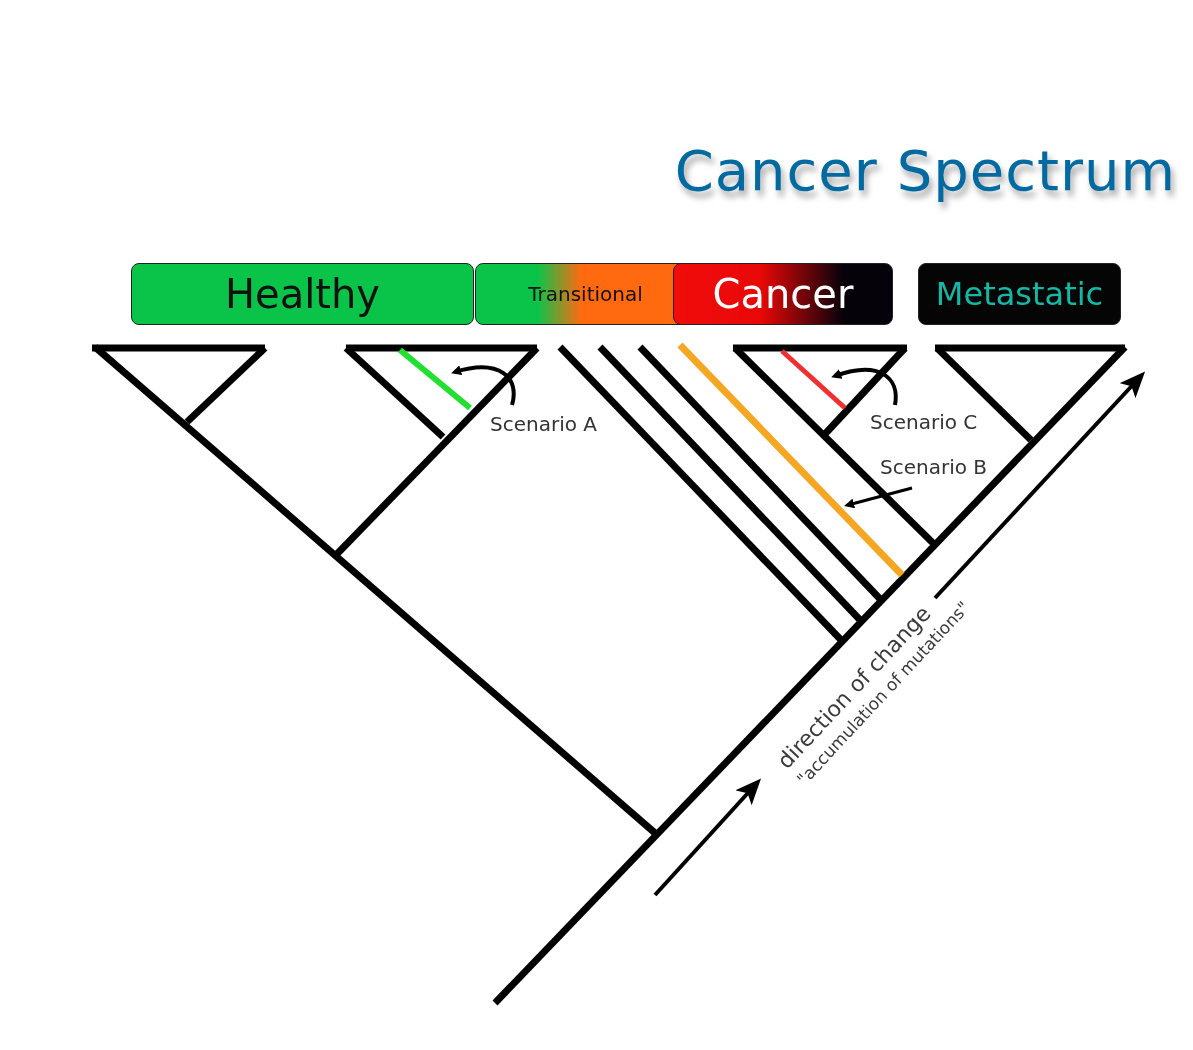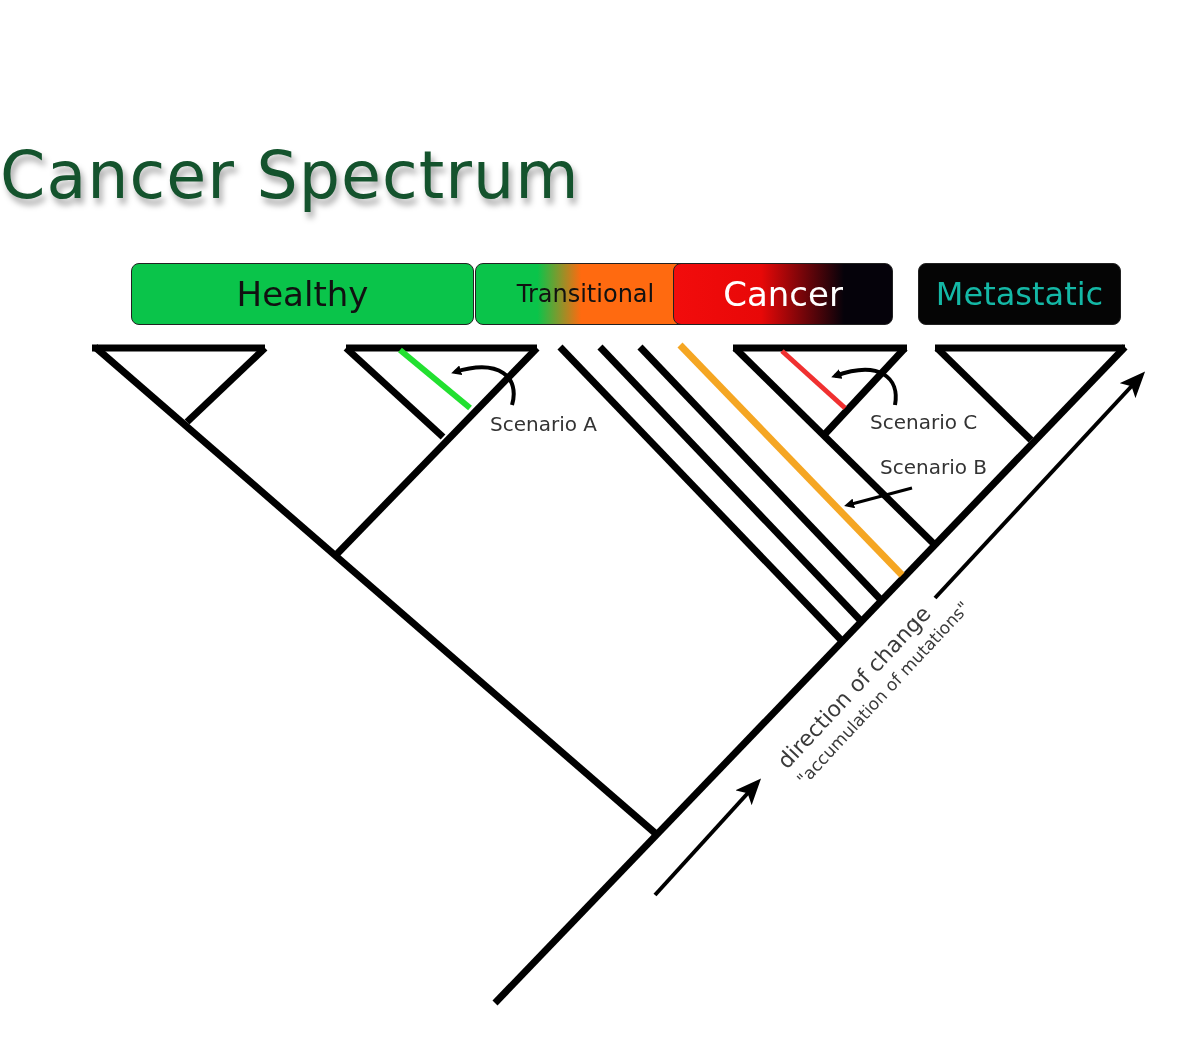--- a/index.html
+++ b/index.html
@@ -1,26 +1,26 @@
 <!DOCTYPE html>
 <html><head>
 <meta charset="utf-8">
 <style>
   html, body { margin: 0; padding: 0; background: #ffffff; }
   body { width: 1193px; height: 1050px; position: relative; overflow: hidden; font-family: "DejaVu Sans", sans-serif; }
   .title {
-    position: absolute; left: 0; width: 1176px; top: 138px; text-align: left;
-    font-family: "DejaVu Sans", sans-serif; font-size: 65px; color: #14532d;
+    position: absolute; left: 0; width: 1176px; top: 138px; text-align: right;
+    font-family: "DejaVu Sans", sans-serif; font-size: 56px; color: #0369a1;
     text-shadow: 3px 6px 6px rgba(0,0,0,0.35); letter-spacing: 1px;
   }
   .stage { position: absolute; top: 263px; height: 62px; border: 1.5px solid #222; border-radius: 8px;
     box-sizing: border-box; display: flex; align-items: center; justify-content: center;
-    font-family: "DejaVu Sans", sans-serif; font-size: 34px; }
+    font-family: "DejaVu Sans", sans-serif; font-size: 40px; }
   .stage.healthy { left: 131px; width: 343px; background: #0ac44a; color: #111; }
-  .stage.transitional { left: 475px; width: 221px; background: linear-gradient(90deg, #0ac44a 0%, #0ac44a 28%, #ff6a10 48%, #ff6a10 100%); color: #111; font-size: 24px; }
+  .stage.transitional { left: 475px; width: 221px; background: linear-gradient(90deg, #0ac44a 0%, #0ac44a 28%, #ff6a10 48%, #ff6a10 100%); color: #111; font-size: 20px; }
   .stage.cancer { left: 673px; width: 220px; background: linear-gradient(90deg, #f20c0c 0%, #e80808 40%, #05020a 78%, #05020a 100%); color: #fff; }
   .stage.metastatic { left: 918px; width: 203px; background: #050505; color: #14b8a6; font-size: 32px; }
   svg.tree { position: absolute; left: 0; top: 0; }
   .lbl { font-family: "DejaVu Sans", sans-serif; font-size: 20px; fill: #333; }
   .rot { font-family: "DejaVu Sans", sans-serif; fill: #3a3a3a; }
 </style>
 </head>
 <body>
 
 <div class="title">Cancer Spectrum</div>

